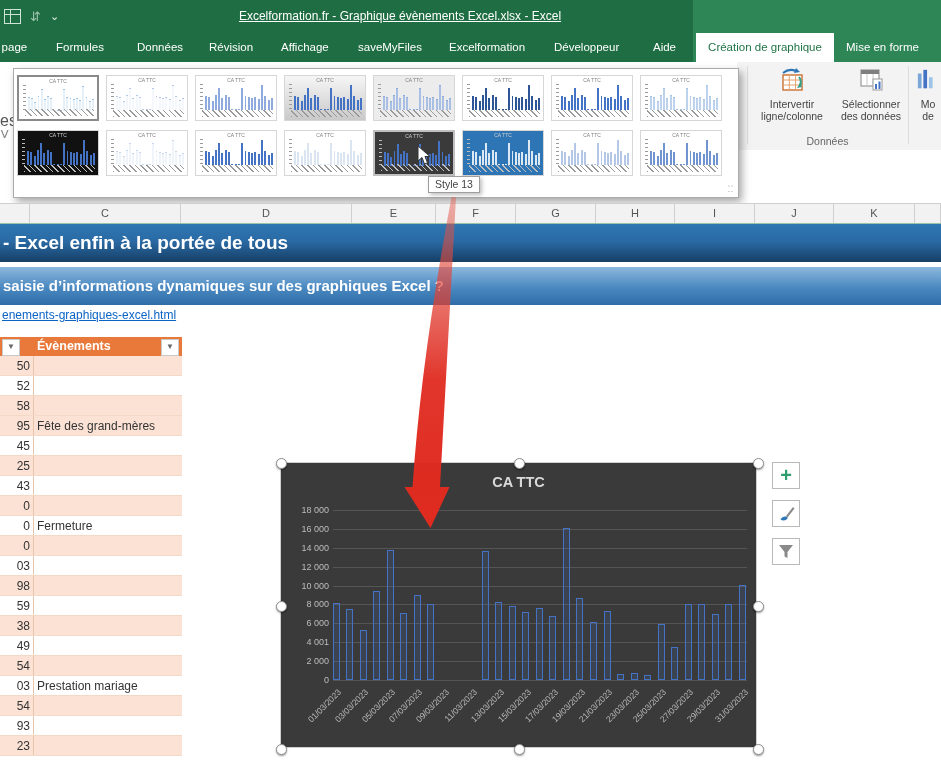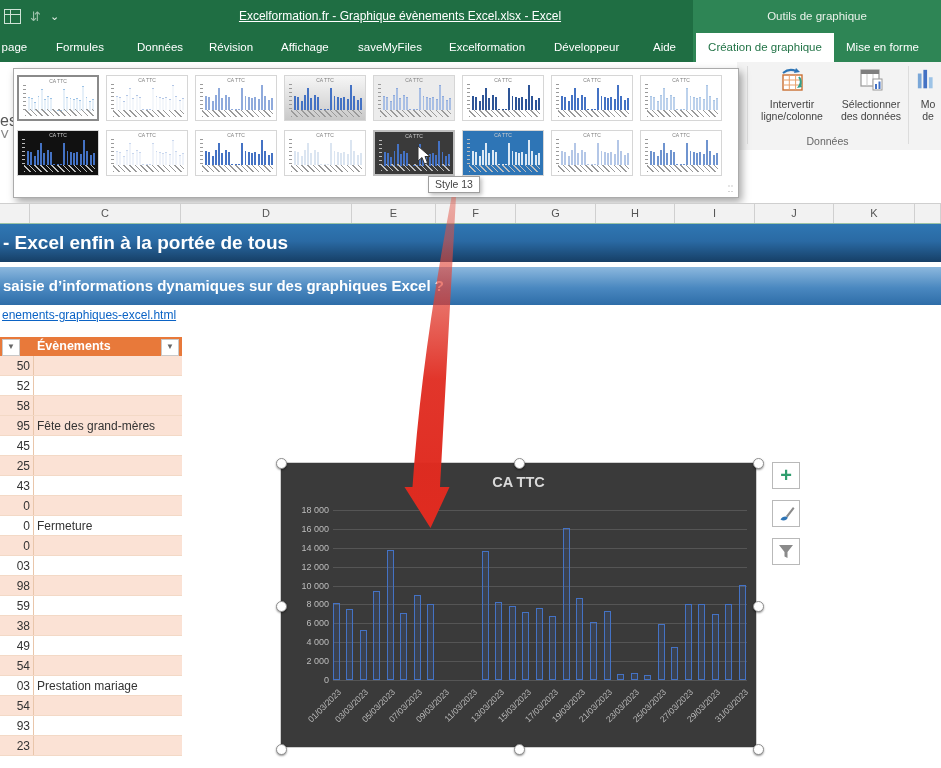--- a/index.html
+++ b/index.html
@@ -105,21 +105,20 @@
 <div class="stage">
 
   <div class="abs titlebar">
     <div class="abs ctx"></div>
     <div class="abs qat">
       <span class="tbl"></span>
       <span class="sort">⇵</span>
       <span class="caret">⌄</span>
     </div>
     <div class="abs title-text">Excelformation.fr - Graphique évènements Excel.xlsx  -  Excel</div>
-    <div class="abs ctx-label">Outils de graphique</div>
   </div>
 
   <div class="abs tabrow" id="tabrow">
     <div class="abs ctxzone"></div>
   <div class="tab" style="left: -14px;">n page</div>
       <div class="tab" style="left: 50px;">Formules</div>
       <div class="tab" style="left: 131px;">Données</div>
       <div class="tab" style="left: 203px;">Révision</div>
       <div class="tab" style="left: 275px;">Affichage</div>
       <div class="tab" style="left: 352px;">saveMyFiles</div>
@@ -746,21 +745,21 @@
       </div>
     </div>
 
   <div class="abs chart" id="chart">
     <div class="chart-title">CA TTC</div>
   <div class="gline" style="top: 217px;"></div>
       <div class="ylab" style="top: 212px;">0</div>
       <div class="gline" style="top: 198.111px;"></div>
       <div class="ylab" style="top: 193.111px;">2 000</div>
       <div class="gline" style="top: 179.222px;"></div>
-      <div class="ylab" style="top: 174.222px;">4 000</div>
+      <div class="ylab" style="top: 174.222px;">4 001</div>
       <div class="gline" style="top: 160.333px;"></div>
       <div class="ylab" style="top: 155.333px;">6 000</div>
       <div class="gline" style="top: 141.444px;"></div>
       <div class="ylab" style="top: 136.444px;">8 000</div>
       <div class="gline" style="top: 122.556px;"></div>
       <div class="ylab" style="top: 117.556px;">10 000</div>
       <div class="gline" style="top: 103.667px;"></div>
       <div class="ylab" style="top: 98.6667px;">12 000</div>
       <div class="gline" style="top: 84.7778px;"></div>
       <div class="ylab" style="top: 79.7778px;">14 000</div>

